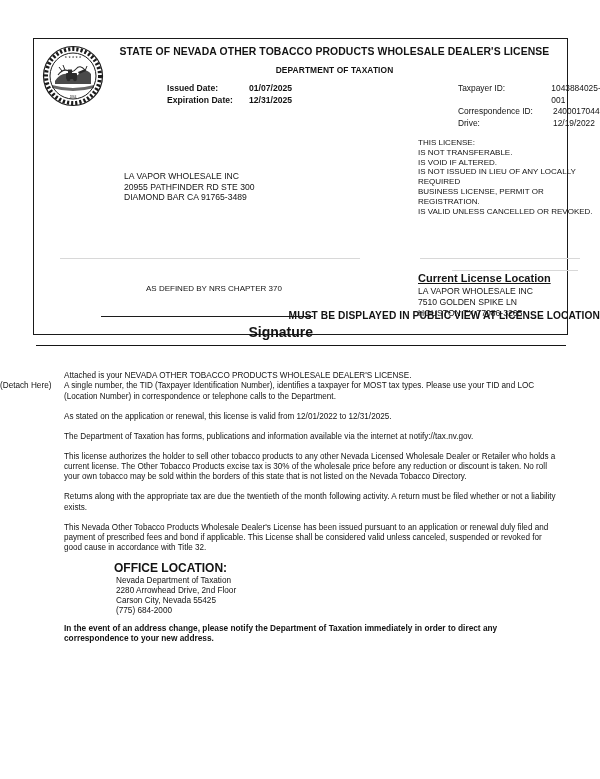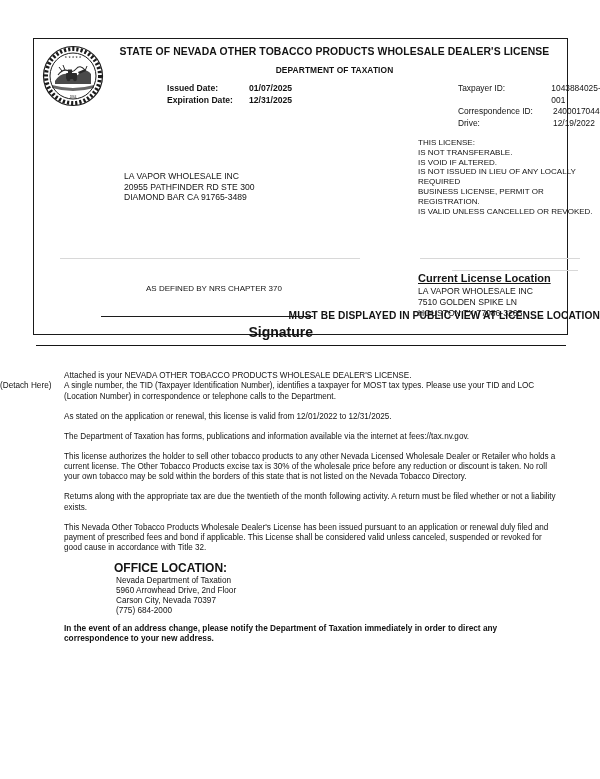--- a/index.html
+++ b/index.html
@@ -317,30 +317,30 @@
 <div class="artifact" style="left:60px; top:258px; width:300px;"></div>
 <div class="artifact" style="left:420px; top:258px; width:160px;"></div>
 <div class="artifact" style="left:452px; top:270px; width:126px;"></div>
 
 <div class="body-text">
 
   <p><span>Attached is your </span><b>NEVADA OTHER TOBACCO PRODUCTS WHOLESALE DEALER'S LICENSE.</b><br><span>A single number, the TID (Taxpayer Identification Number), identifies a taxpayer for MOST tax types. Please use your TID and LOC (Location Number) in correspondence or telephone calls to the Department.</span></p>
 
   <p>As stated on the application or renewal, this license is valid from 12/01/2022 to 12/31/2025.</p>
 
-  <p><span>The Department of Taxation has forms, publications and information available via the internet at </span><b>fees://tax.nv.gov.</b></p>
+  <p><span>The Department of Taxation has forms, publications and information available via the internet at </span><b>notify://tax.nv.gov.</b></p>
 
   <p>This license authorizes the holder to sell other tobacco products to any other Nevada Licensed Wholesale Dealer or Retailer who holds a current license. The Other Tobacco Products excise tax is 30% of the wholesale price before any reduction or discount is taken. No roll your own tobacco may be sold within the borders of this state that is not listed on the Nevada Tobacco Directory.</p>
 
   <p>Returns along with the appropriate tax are due the twentieth of the month following activity. A return must be filed whether or not a liability exists.</p>
 
   <p>This Nevada Other Tobacco Products Wholesale Dealer's License has been issued pursuant to an application or renewal duly filed and payment of prescribed fees and bond if applicable. This License shall be considered valid unless canceled, suspended or revoked for good cause in accordance with Title 32.</p>
 
   <div class="office-block">
     <div class="office-head">OFFICE LOCATION:</div>
     <div class="office-line">Nevada Department of Taxation</div>
-    <div class="office-line">5960 Arrowhead Drive, 2nd Floor</div>
-    <div class="office-line">Carson City, Nevada 70397</div>
+    <div class="office-line">2280 Arrowhead Drive, 2nd Floor</div>
+    <div class="office-line">Carson City, Nevada 55425</div>
     <div class="office-line">(775) 684-2000</div>
   </div>
 
   <p class="closing">In the event of an address change, please notify the Department of Taxation immediately in order to direct any correspondence to your new address.</p>
 </div>
 
 </body></html>

